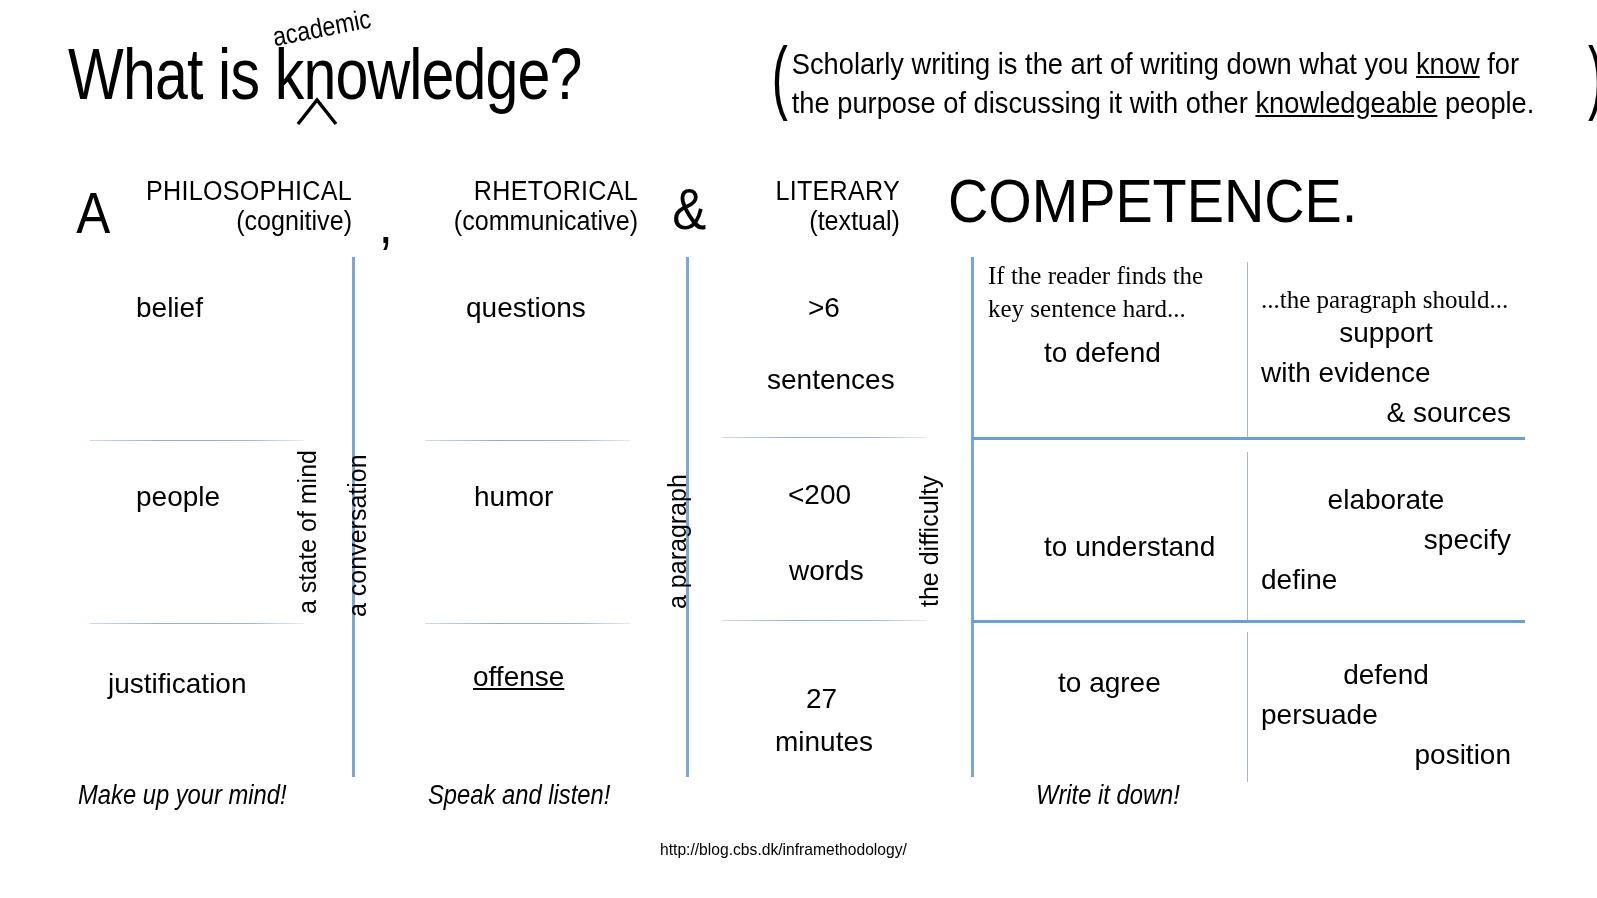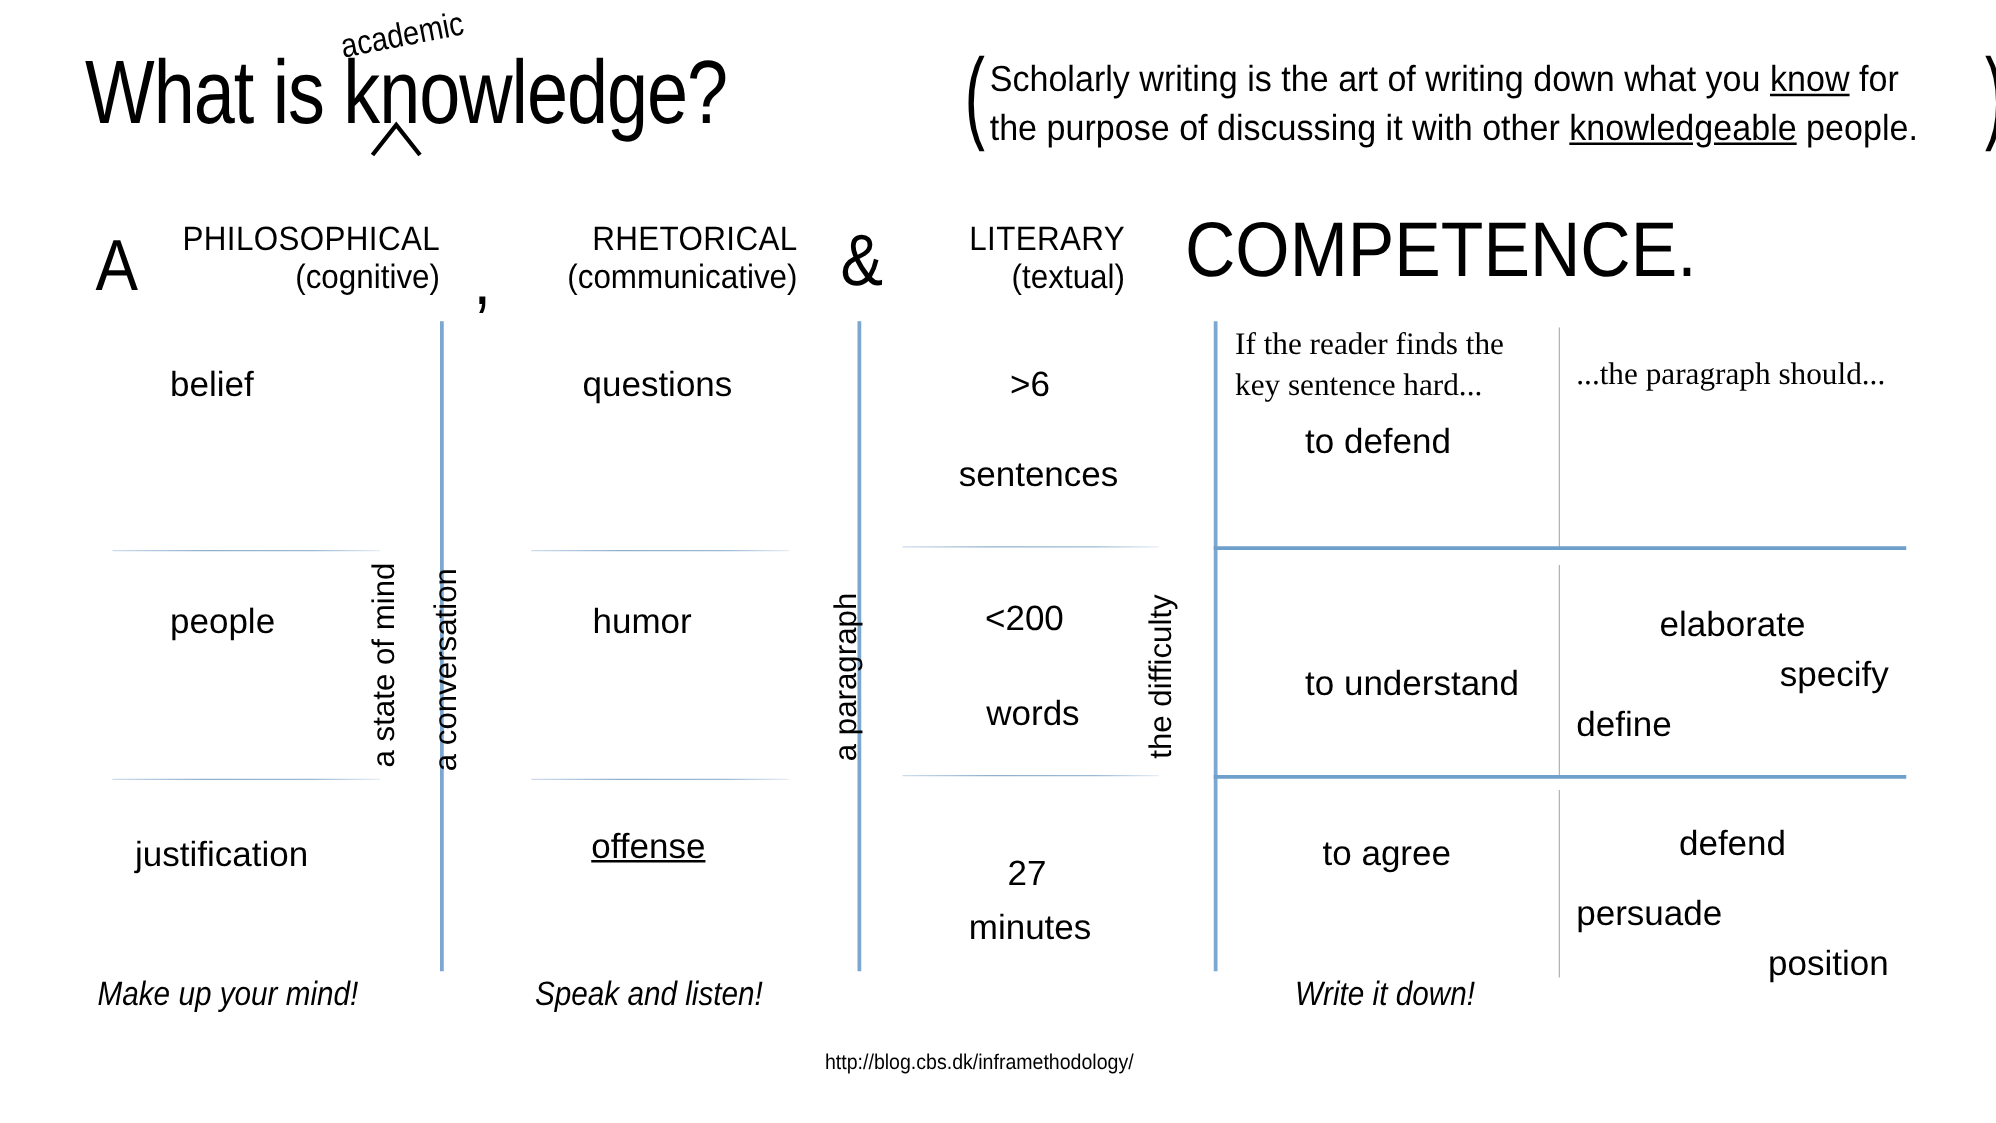--- a/index.html
+++ b/index.html
@@ -257,28 +257,33 @@
   <div class="abs mini-head" style="left:988px; top:260px; width:225px;">If the reader finds the key sentence hard...</div>
 
   <div class="abs cell-text" style="left:1044px; top:333px;">to defend</div>
   <div class="abs cell-text" style="left:1044px; top:527px;">to understand</div>
   <div class="abs cell-text" style="left:1058px; top:663px;">to agree</div>
 
   <div class="abs caption" style="left:1036px; top:780px;">Write it down!</div>
 
   <div class="abs mini-head" style="left:1261px; top:284px;">...the paragraph should...</div>
 
+  <div class="abs" style="left:1261px; top:313px; width:250px; text-align:center;">
+    <div class="cell-text stack-line" style="text-align:center;">support</div>
+    <div class="cell-text stack-line" style="text-align:left;">with evidence</div>
+    <div class="cell-text stack-line" style="text-align:right;">&amp; sources</div>
+  </div>
 
   <div class="abs" style="left:1261px; top:480px; width:250px; text-align:center;">
     <div class="cell-text stack-line" style="text-align:center;">elaborate</div>
     <div class="cell-text stack-line" style="text-align:right;">specify</div>
     <div class="cell-text stack-line" style="text-align:left;">define</div>
   </div>
 
   <div class="abs" style="left:1261px; top:655px; width:250px; text-align:center;">
     <div class="cell-text stack-line" style="text-align:center;">defend</div>
-    <div class="cell-text stack-line" style="text-align:left;margin-top:16px;">persuade</div>
+    <div class="cell-text stack-line" style="text-align:left;">persuade</div>
     <div class="cell-text stack-line" style="text-align:right;">position</div>
   </div>
 
   <div class="abs" id="source-url" style="left:660px; top:840px;">http://blog.cbs.dk/inframethodology/</div>
 
 </div>
 
 </body></html>

